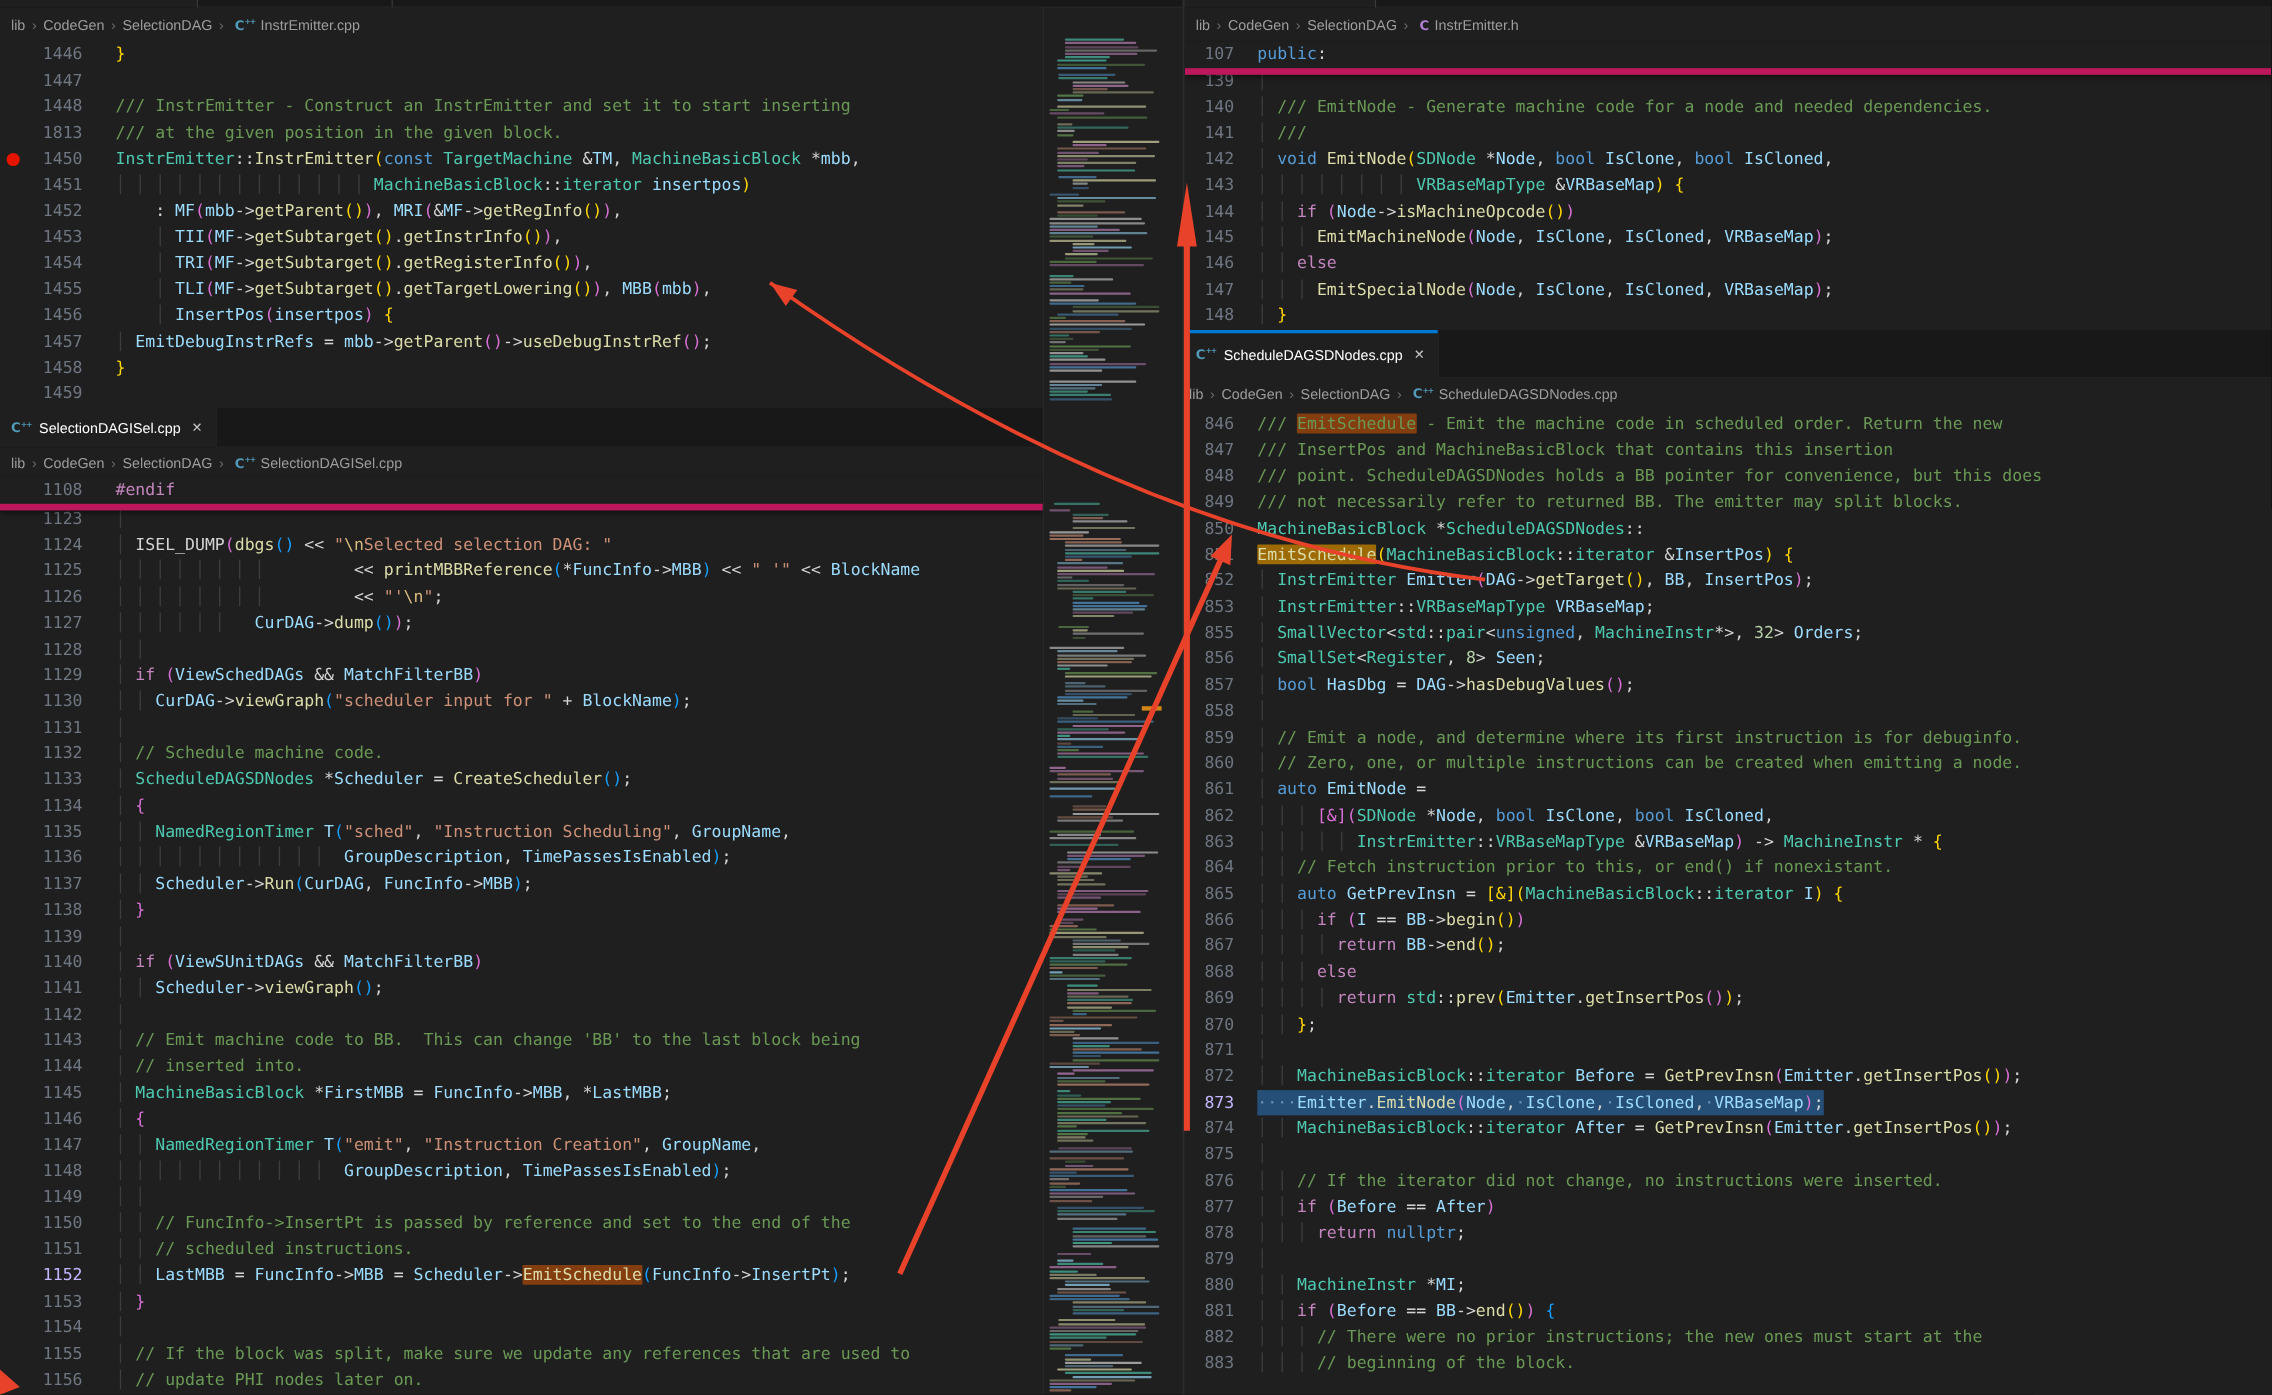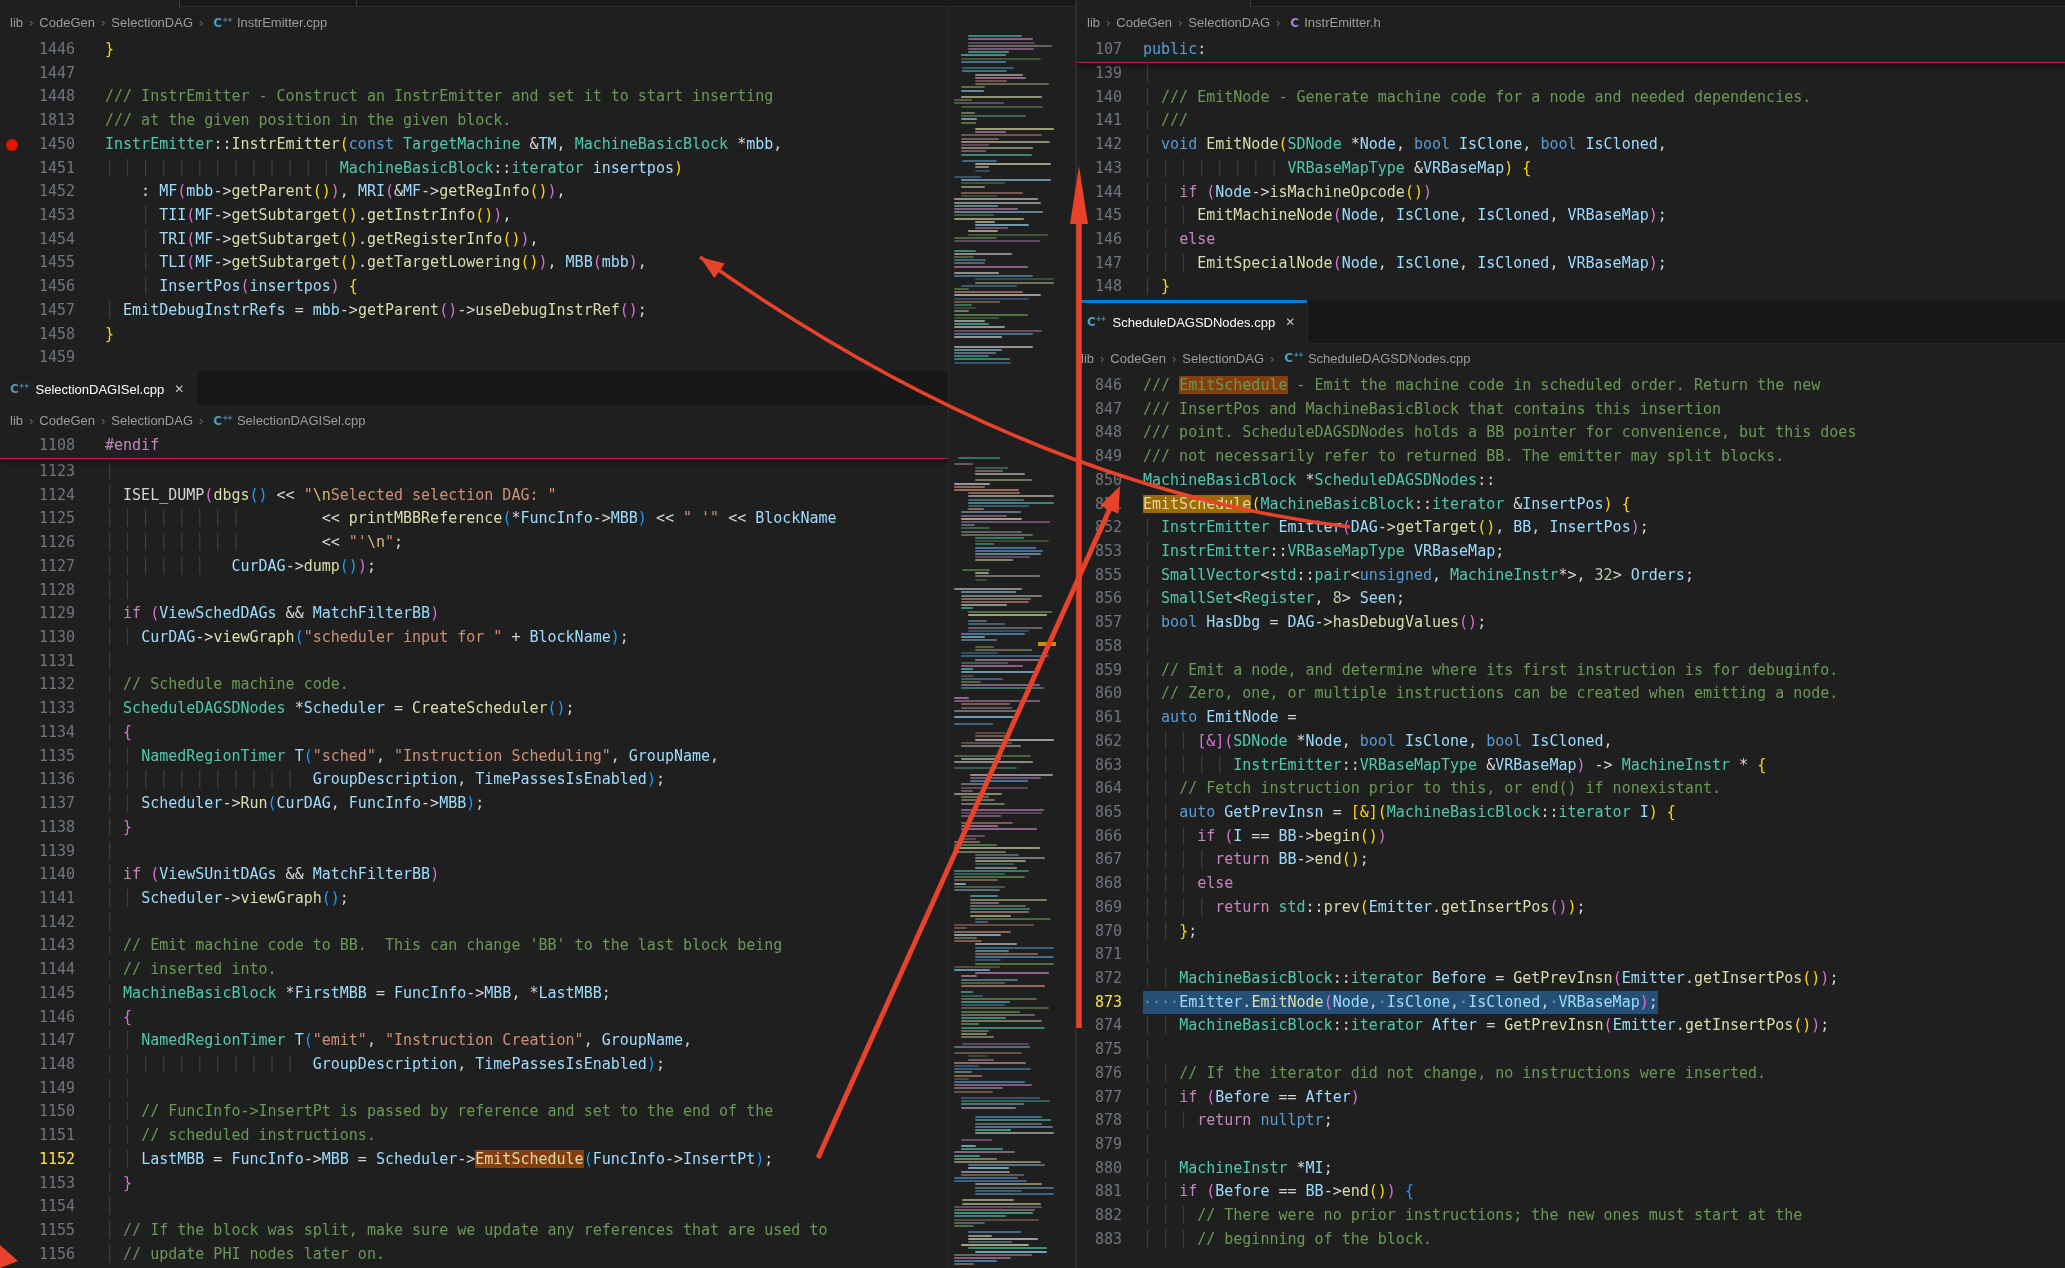--- a/index.html
+++ b/index.html
@@ -18,27 +18,27 @@
   .crumbs .sep{color:#6a6a6a;margin:0 4px;font-size:13px;}
   .fi{font-weight:bold;font-size:12px;font-family:"DejaVu Sans",sans-serif;}
   .fi.cpp{color:#519aba;} .fi.cpp::after{content:"++";font-size:7px;vertical-align:super;letter-spacing:-1px;}
   .fi.h{color:#b180d7;}
   .crumbs .fi{margin:0 3px 0 6px;}
   
   .rows{position:absolute;left:0;right:0;}
   .row{position:relative;height:23.72px;line-height:23.72px;white-space:pre;}
   .row .ln{position:absolute;left:0;top:0;width:var(--lnw);text-align:right;color:#6e7681;
            font-family:"DejaVu Sans Mono",monospace;font-size:15px;}
-  .row.cur .ln{color:#fde047;}
+  .row.cur .ln{color:#c4b5fd;}
   .row .code{position:absolute;left:var(--codex);top:0;font-family:"DejaVu Sans Mono",monospace;
              font-size:15px;}
   .row.sel .code{background:#264f78;}
   .row .bpdot{position:absolute;left:6px;top:6px;width:12px;height:12px;border-radius:50%;
               background:#e51400;}
-  .sticky{z-index:6;background:#1f1f1f;box-shadow:0 3px 5px rgba(0,0,0,.45);border-bottom:1px solid #be185d;}
+  .sticky{z-index:6;background:#1f1f1f;box-shadow:0 3px 5px rgba(0,0,0,.45);border-bottom:6px solid #be185d;}
   
   .p{color:#d4d4d4}.k{color:#569cd6}.c{color:#c586c0}.t{color:#4ec9b0}.f{color:#dcdcaa}
   .v{color:#9cdcfe}.s{color:#ce9178}.e{color:#d7ba7d}.m{color:#6a9955}.n{color:#b5cea8}
   .g{color:#3e3e3e}.y{color:#ffd700}.q{color:#da70d6}.b{color:#179fff}
   .h1{background:rgba(234,92,0,.5);border-radius:1px;}
   .h2{background:#9e6a03;border-radius:1px;}
   .w{color:rgba(190,215,240,.45)}
   
   .tabbar{position:absolute;left:0;right:0;background:#181818;display:flex;align-items:stretch;}
   .tab{display:flex;align-items:center;background:#1f1f1f;padding:0 12px 0 10px;

